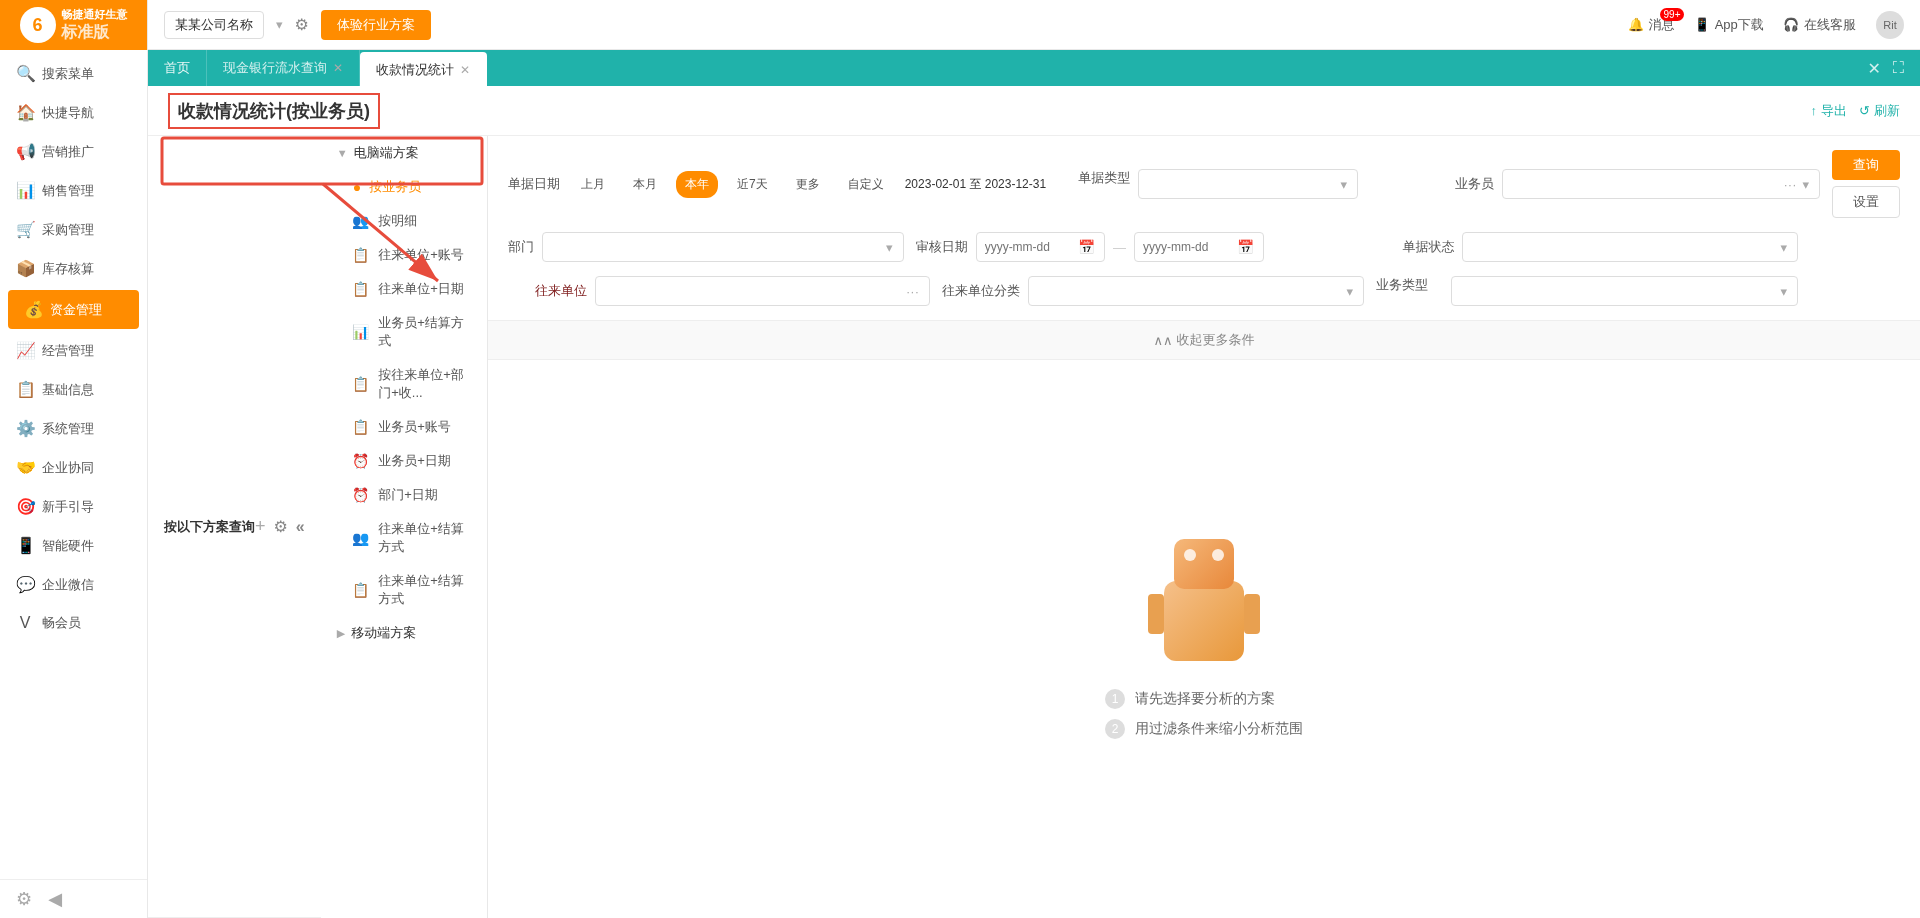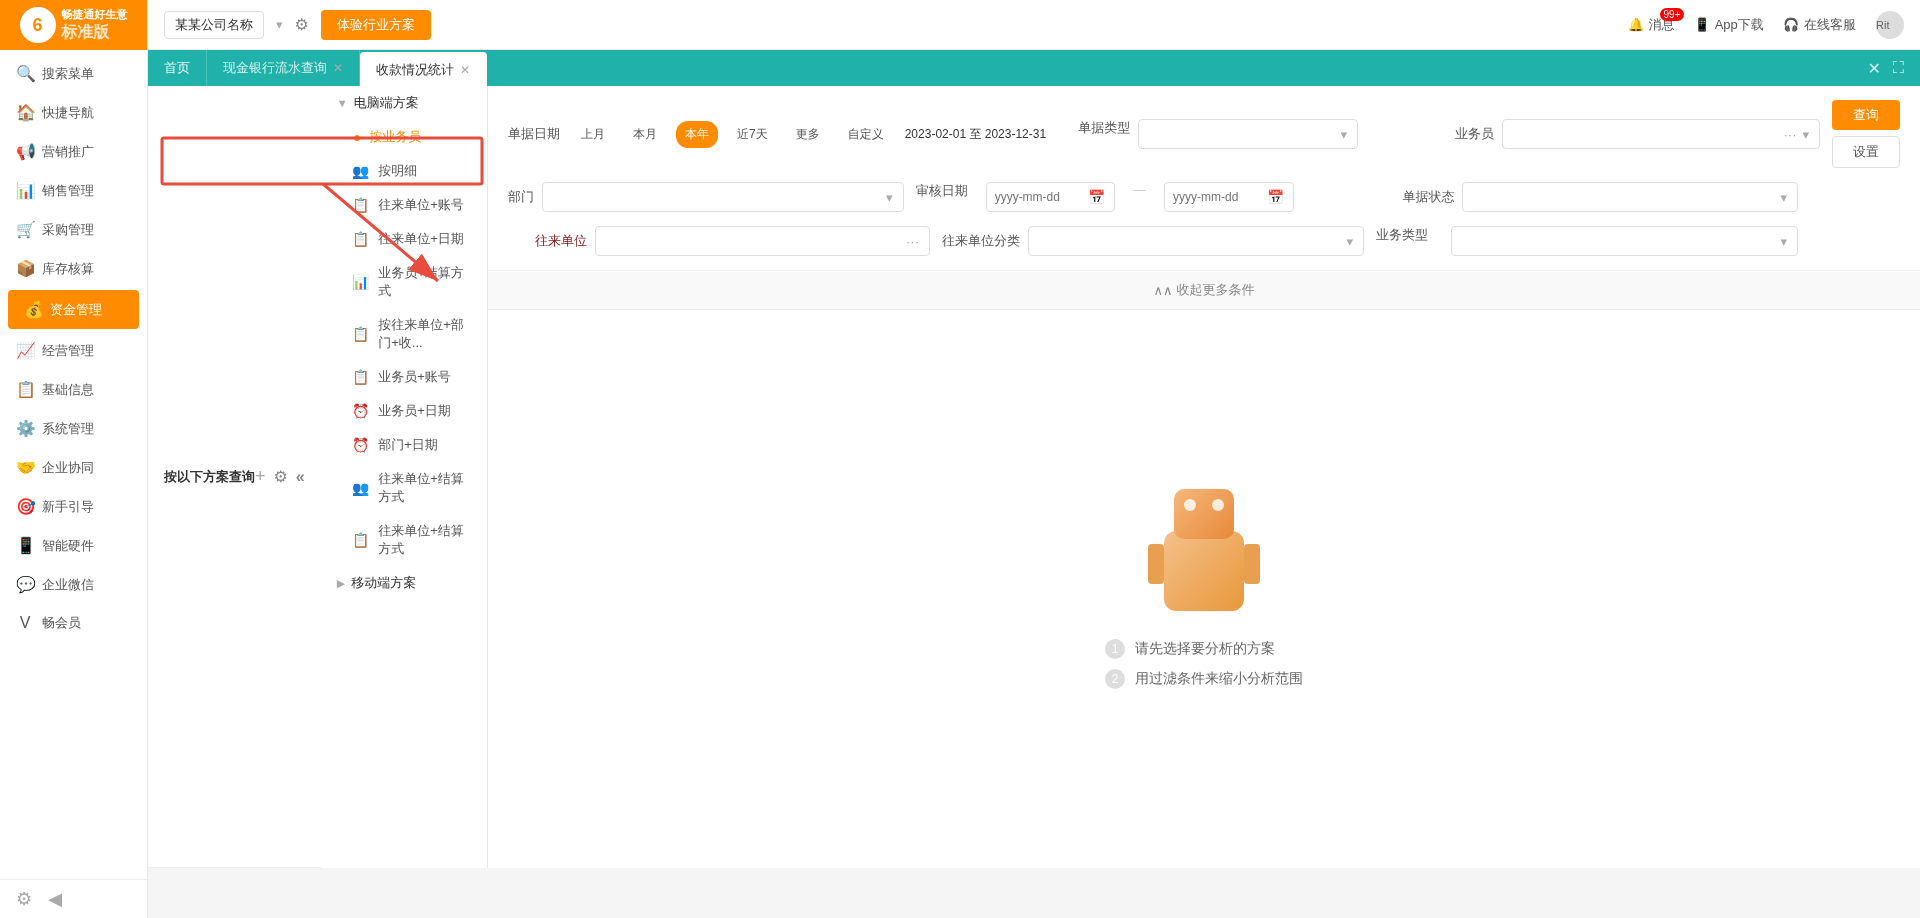--- a/index.html
+++ b/index.html
@@ -48,21 +48,21 @@
       border-radius: 4px; cursor: pointer; font-size: 13px;
     }
     .header-right { margin-left: auto; display: flex; align-items: center; gap: 20px; }
     .header-notice { display: flex; align-items: center; gap: 4px; color: #555; cursor: pointer; position: relative; }
     .notice-badge {
       background: #f00; color: #fff; font-size: 10px; padding: 1px 4px;
       border-radius: 10px; position: absolute; top: -8px; right: -10px;
     }
     .header-app { display: flex; align-items: center; gap: 4px; color: #555; cursor: pointer; }
     .header-service { display: flex; align-items: center; gap: 4px; color: #555; cursor: pointer; }
-    .user-avatar { width: 28px; height: 28px; border-radius: 50%; background: #ddd; display: flex; align-items: center; justify-content: flex-start; }
+    .user-avatar { width: 28px; height: 28px; border-radius: 50%; background: #ddd; display: flex; align-items: center; justify-content: center; }
 
     
     .tab-bar {
       position: fixed; left: 148px; top: 50px; right: 0; height: 36px;
       background: #20b2aa; display: flex; align-items: center;
       z-index: 99;
     }
     .tab-item {
       height: 36px; padding: 0 16px; display: flex; align-items: center; gap: 6px;
       color: rgba(255,255,255,0.8); cursor: pointer; font-size: 13px; border-right: 1px solid rgba(255,255,255,0.2);
@@ -255,20 +255,33 @@
     <span class="tab-close">✕</span>
   </div>
   <div class="tab-win-controls">
     <span class="tab-win-btn">✕</span>
     <span class="tab-win-btn">⛶</span>
   </div>
 </div>
 
 <div class="main-content">
 
+  <div class="page-header">
+    <div class="page-title">收款情况统计(按业务员)</div>
+    <div class="page-actions">
+      <div class="action-btn">
+        <span>↑</span>
+        <span>导出</span>
+      </div>
+      <div class="action-btn">
+        <span>↺</span>
+        <span>刷新</span>
+      </div>
+    </div>
+  </div>
 
   <div class="content-area">
 
     <div class="left-panel">
       <div class="scheme-header">
         <span class="scheme-header-title">按以下方案查询</span>
         <div class="scheme-header-actions">
           <span class="scheme-icon-btn" style="font-size:18px; color:#aaa;">+</span>
           <span class="scheme-icon-btn">⚙</span>
           <span class="scheme-icon-btn" style="font-weight:bold;">«</span>
@@ -374,21 +387,21 @@
 
         <div style="display:flex; align-items:center; gap:12px; margin-bottom:14px;">
           <div style="flex:1; display:flex; align-items:center; gap:8px;">
             <span style="color:#555; font-size:13px; white-space:nowrap;">部门</span>
             <div style="display:flex; align-items:center; border:1px solid #ddd; border-radius:4px; background:#fff; height:30px; padding:0 10px; cursor:pointer; flex:1;">
               <span style="flex:1;"></span>
               <span style="color:#aaa;">▾</span>
             </div>
           </div>
 
-          <div style="flex:1.2; display:flex; align-items:flex-start; gap:18px;">
+          <div style="flex:1.2; display:flex; align-items:center; gap:8px;">
             <span style="color:#555; font-size:13px; white-space:nowrap;">审核日期</span>
             <div style="display:flex; align-items:center; border:1px solid #ddd; border-radius:4px; background:#fff; height:30px; padding:0 8px; gap:4px;">
               <input type="text" placeholder="yyyy-mm-dd" style="border: none; outline: none; font-size: 12px; color: rgb(153, 153, 153); width: 90px; background: transparent;">
               <span style="color:#aaa; font-size:14px;">📅</span>
             </div>
             <span style="color:#ccc;">—</span>
             <div style="display:flex; align-items:center; border:1px solid #ddd; border-radius:4px; background:#fff; height:30px; padding:0 8px; gap:4px;">
               <input type="text" placeholder="yyyy-mm-dd" style="border: none; outline: none; font-size: 12px; color: rgb(153, 153, 153); width: 90px; background: transparent;">
               <span style="color:#aaa; font-size:14px;">📅</span>
             </div>

